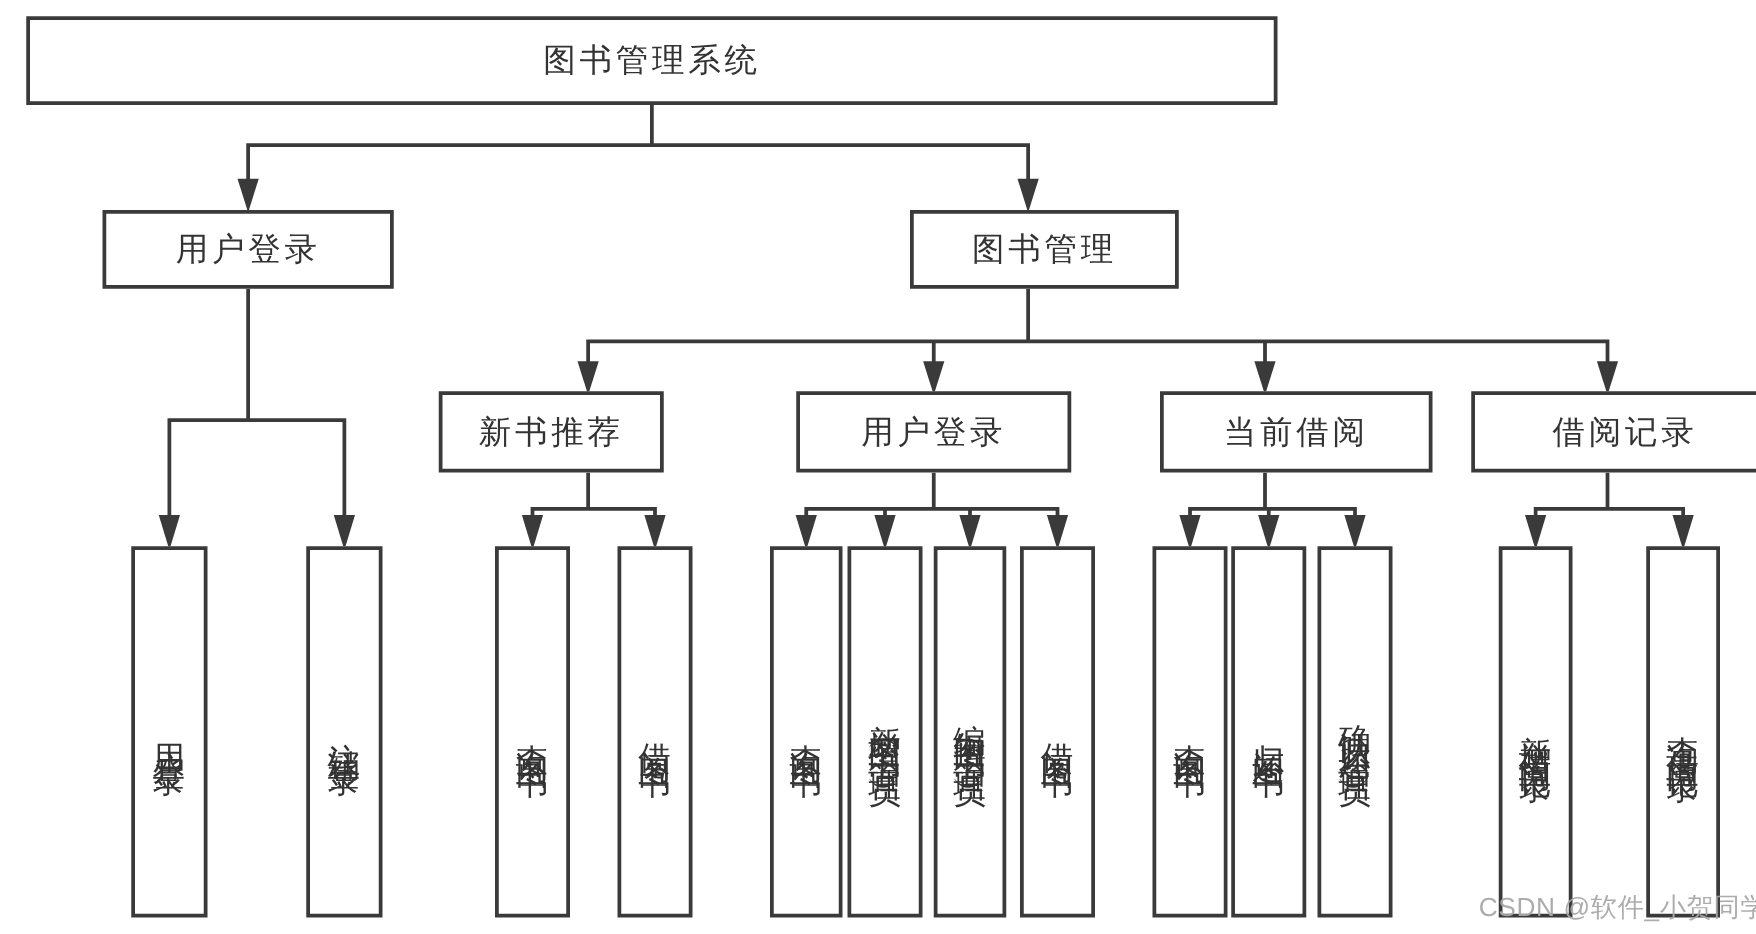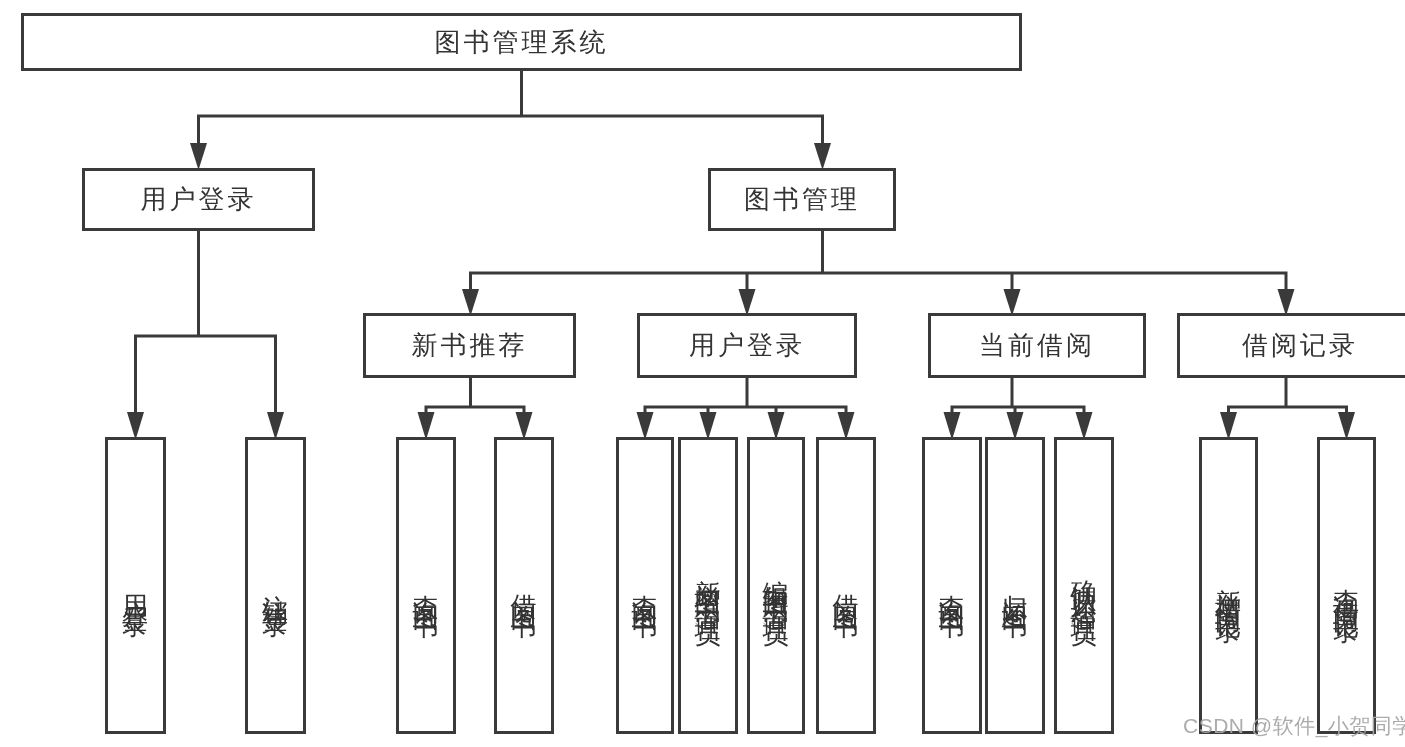--- a/index.html
+++ b/index.html
@@ -97,26 +97,26 @@
       <polygon points="776,440 767.5,412 784.5,412"></polygon>
       <polygon points="846,440 837.5,412 854.5,412"></polygon>
       <polygon points="952,440 943.5,412 960.5,412"></polygon>
       <polygon points="1015,440 1006.5,412 1023.5,412"></polygon>
       <polygon points="1084,440 1075.5,412 1092.5,412"></polygon>
       <polygon points="1228.5,440 1220,412 1237,412"></polygon>
       <polygon points="1346.5,440 1338,412 1355,412"></polygon>
     </g>
   </svg>
 
-  <div class="node h-box" style="left:21px; top:13px; width:1001px; height:58px">图书管理系统</div>
+  <div class="node h-box" style="left:21px; top:13px; width:1001px; height:71px">图书管理系统</div>
 
   <div class="node h-box" style="left:82px; top:168px; width:233px; height:63px">用户登录</div>
-  <div class="node h-box" style="left:708px; top:168px; width:188px; height:63px">图书管理</div>
+  <div class="node h-box" style="left:728px; top:168px; width:215px; height:63px">图书管理</div>
 
-  <div class="node h-box" style="left:363px; top:313px; width:213px; height:65px">新书推荐</div>
+  <div class="node h-box" style="left:351px; top:313px; width:180px; height:65px">新书推荐</div>
   <div class="node h-box" style="left:637px; top:313px; width:220px; height:65px">用户登录</div>
   <div class="node h-box" style="left:928px; top:313px; width:218px; height:65px">当前借阅</div>
   <div class="node h-box" style="left:1177px; top:313px; width:246px; height:65px">借阅记录</div>
 
   <div class="node v-box" style="left:105px; top:437px; width:61px; height:297px">用户登录</div>
   <div class="node v-box" style="left:245px; top:437px; width:61px; height:297px">注销登录</div>
 
   <div class="node v-box" style="left:396px; top:437px; width:60px; height:297px">查询图书</div>
   <div class="node v-box" style="left:494px; top:437px; width:60px; height:297px">借阅图书</div>
 

